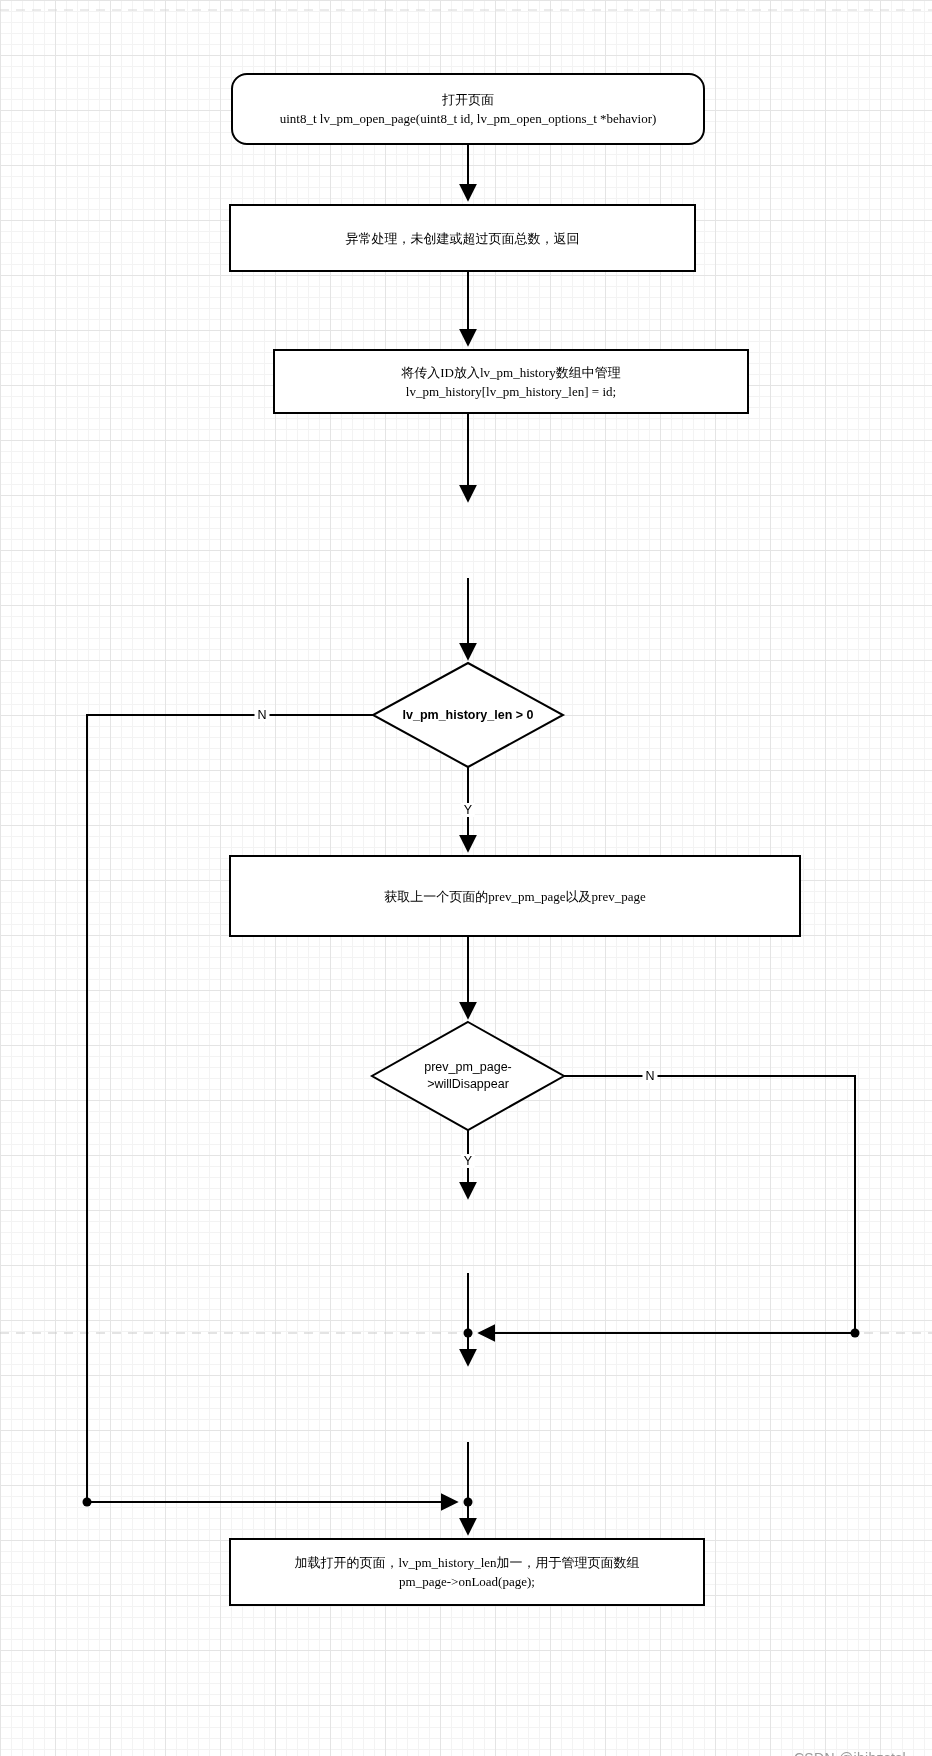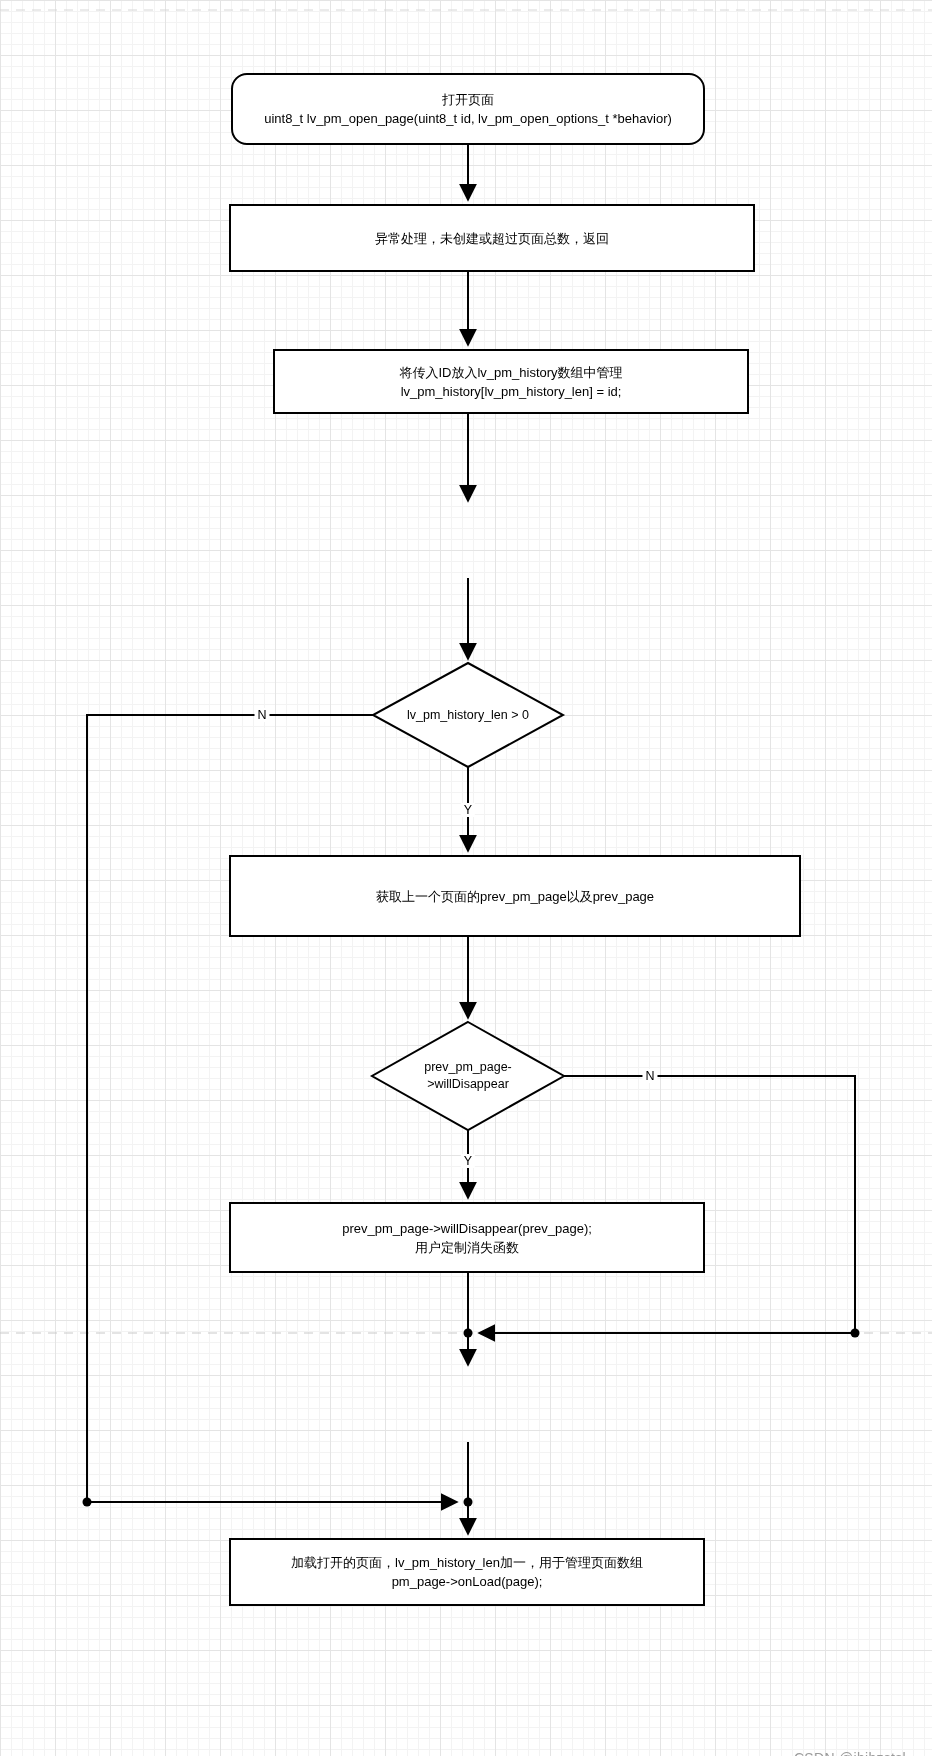--- a/index.html
+++ b/index.html
@@ -35,20 +35,21 @@
     background: #ffffff;
     border: 2px solid #000000;
     display: flex;
     flex-direction: column;
     justify-content: center;
     align-items: center;
     text-align: center;
     font-size: 13px;
     line-height: 19px;
     padding: 14px 8px;
+    font-family: Liberation Serif, serif;
   }
   .node.rounded { border-radius: 16px; }
   .node .tline { white-space: nowrap; }
   .diamond-label {
     position: absolute;
     transform: translate(-50%, -50%);
     text-align: center;
     font-size: 12.5px;
     line-height: 17px;
     white-space: nowrap;
@@ -111,51 +112,47 @@
     <circle cx="855" cy="1333" r="4.5" fill="#000"></circle>
     <circle cx="87" cy="1502" r="4.5" fill="#000"></circle>
     <circle cx="468" cy="1502" r="4.5" fill="#000"></circle>
   </svg>
 
   <div class="node rounded" style="left:231px; top:73px; width:474px; height:72px;">
     <div class="tline">打开页面</div>
     <div class="tline">uint8_t lv_pm_open_page(uint8_t id, lv_pm_open_options_t *behavior)</div>
   </div>
 
-  <div class="node" style="left:229px; top:204px; width:526px; height:68px;">
+  <div class="node" style="left:229px; top:204px; width:467px; height:68px;">
     <div class="tline">异常处理，未创建或超过页面总数，返回</div>
   </div>
 
   <div class="node" style="left:229px; top:349px; width:476px; height:65px;margin-left:44px;">
     <div class="tline">将传入ID放入lv_pm_history数组中管理</div>
     <div class="tline">lv_pm_history[lv_pm_history_len] = id;</div>
   </div>
 
 
-  <div class="diamond-label" style="left:468px; top:715px;">lv_pm_history_len &gt; 0</div>
+  <div class="diamond-label" style="left:468px; top:715px;font-weight:bold;">lv_pm_history_len &gt; 0</div>
 
   <div class="edge-label" style="left:262px; top:715px;">N</div>
   <div class="edge-label" style="left:468px; top:810px;">Y</div>
 
   <div class="node" style="left:229px; top:855px; width:572px; height:82px;">
     <div class="tline">获取上一个页面的prev_pm_page以及prev_page</div>
   </div>
 
   <div class="diamond-label" style="left:468px; top:1076px;">
     <div class="tline">prev_pm_page-</div>
     <div class="tline">&gt;willDisappear</div>
   </div>
 
   <div class="edge-label" style="left:650px; top:1076px;">N</div>
   <div class="edge-label" style="left:468px; top:1161px;">Y</div>
 
-  <div class="node" style="left:229px; top:1202px; width:476px; height:71px;">
-    <div class="tline">prev_pm_page-&gt;willDisappear(prev_page);</div>
-    <div class="tline">用户定制消失函数</div>
-  </div>
 
 
   <div class="node" style="left:229px; top:1538px; width:476px; height:68px;">
     <div class="tline">加载打开的页面，lv_pm_history_len加一，用于管理页面数组</div>
     <div class="tline">pm_page-&gt;onLoad(page);</div>
   </div>
 
   <div class="watermark">CSDN @jbjhzstsl</div>
 
 </div>

